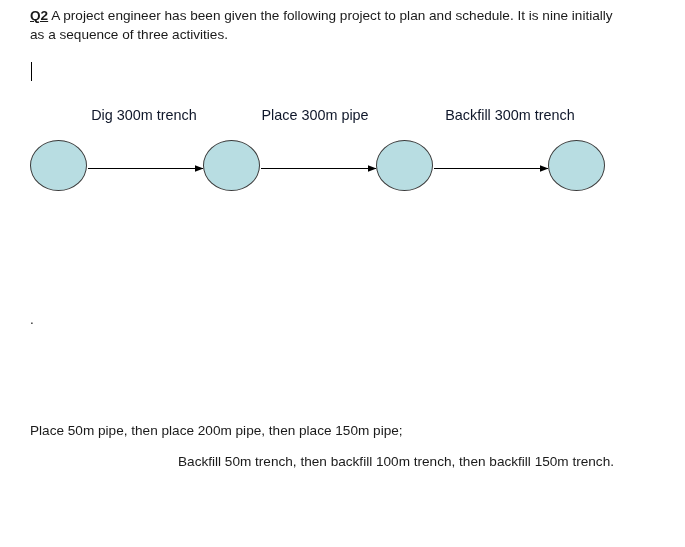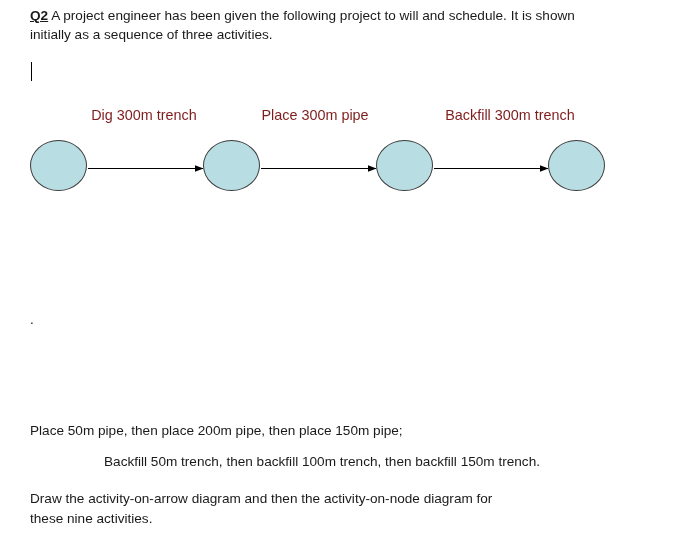--- a/index.html
+++ b/index.html
@@ -56,21 +56,21 @@
     width: 685px;
     height: 100px;
   }
   .node-label {
     position: absolute;
     top: 5px;
     font-size: 14.4px;
     line-height: 20px;
     white-space: nowrap;
     text-align: center;
-    color: #7f1d1d;
+    color: #0f172a;
   }
   .node {
     position: absolute;
     top: 40px;
     width: 57px;
     height: 51px;
     border-radius: 50%;
     background: #b8dde2;
     border: 1.3px solid #3a3a3a;
     box-sizing: border-box;
@@ -92,31 +92,31 @@
     font-size: 13.6px;
     line-height: 19.5px;
     text-align: justify;
     text-justify: inter-word;
   }
   .para.p-realize { top: 252px; }
   .para.dot-line  { top: 310px; text-align: left; font-size: 13.6px; }
   .para.p-nine    { top: 341px; text-align: left; }
   .para.p-act1    { top: 390px; text-align: left; }
   .para.p-act2    { top: 421px; text-align: left; }
-  .para.p-act3    { top: 452px; text-align: center; }
+  .para.p-act3    { top: 452px; text-align: right; }
   .para.p-draw    { top: 489px; }
   .para.p-draw .last-line { display: block; text-align: left; }
 </style>
 </head>
 <body>
 
 <div class="page">
 
   <div class="intro">
-    <span class="qlabel">Q2</span><span> A project engineer has been given the following project to will and schedule. It is shown initially as a sequence of three activities.</span>
+    <span class="qlabel">Q2</span><span> A project engineer has been given the following project to plan and schedule. It is nine initially as a sequence of three activities.</span>
   </div>
 
   <div class="caret"></div>
 
   <div class="diagram">
 
     <svg class="arrow-svg" viewBox="0 0 685 100">
       <defs>
         <marker id="ah" markerWidth="9" markerHeight="9" refX="8.5" refY="4" orient="auto" markerUnits="userSpaceOnUse">
           <path d="M0,0.6 L9,4 L0,7.4 z" fill="#000000"></path>
@@ -135,18 +135,14 @@
     <div class="node" style="left:203px;"></div>
     <div class="node" style="left:376px;"></div>
     <div class="node" style="left:548px;"></div>
   </div>
 
   <div class="para dot-line">.</div>
 
   <div class="para p-act2">Place 50m pipe, then place 200m pipe, then place 150m pipe;</div>
   <div class="para p-act3">Backfill 50m trench, then backfill 100m trench, then backfill 150m trench.</div>
 
-  <div class="para p-draw">
-    <span>Draw the activity-on-arrow diagram and then the activity-on-node diagram for</span>
-    <span class="last-line">these nine activities.</span>
-  </div>
 
 </div>
 
 </body></html>

